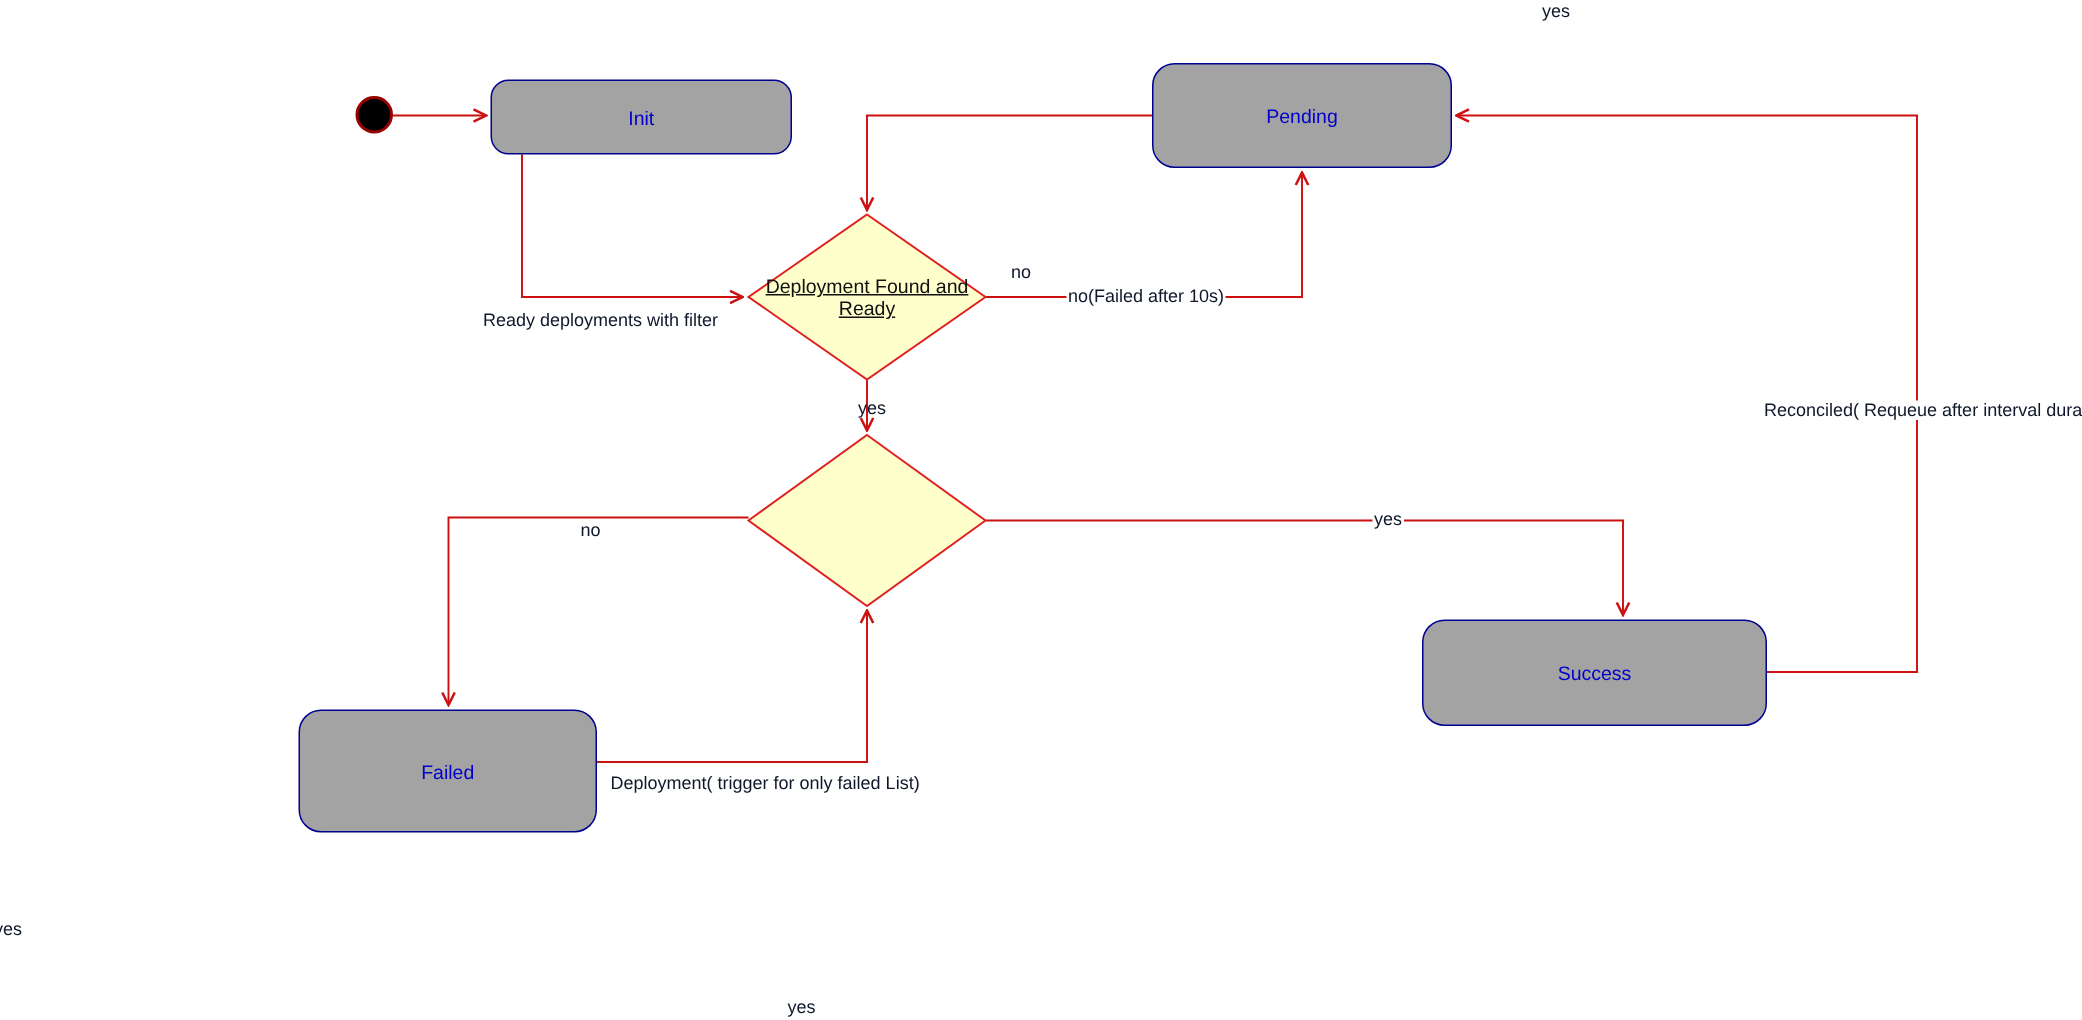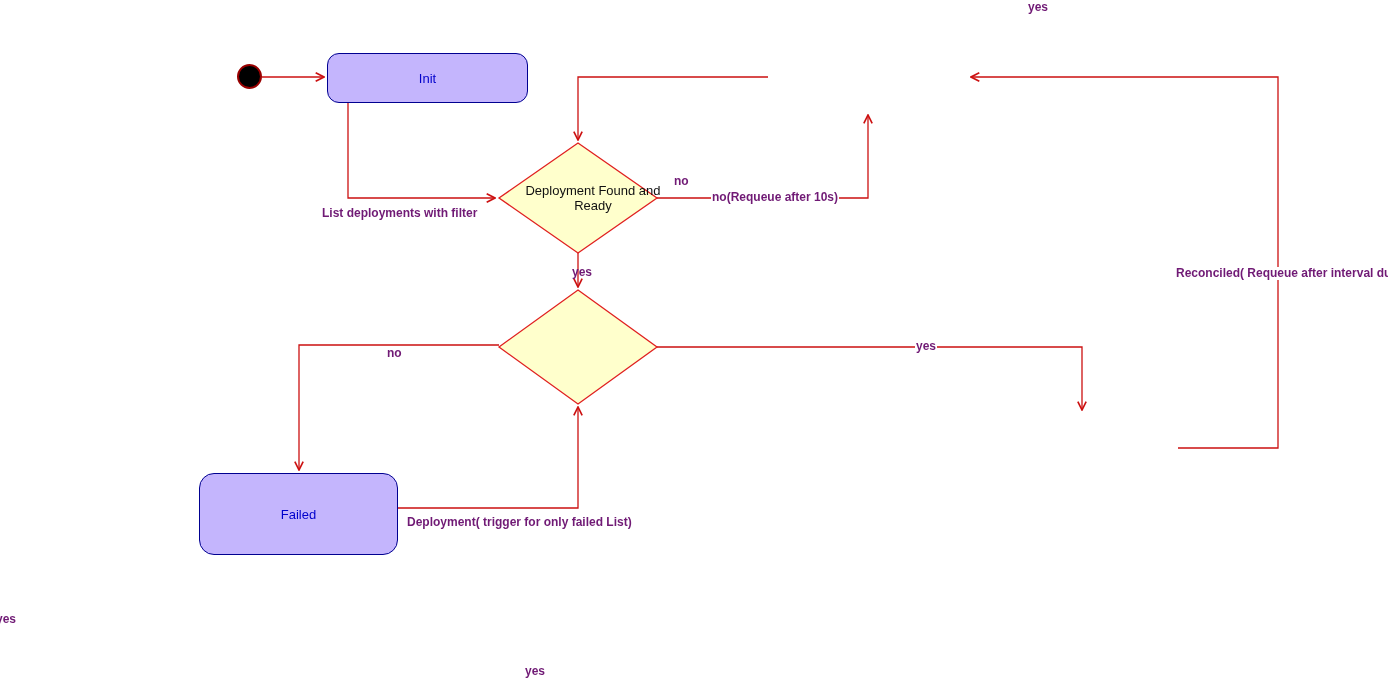--- a/index.html
+++ b/index.html
@@ -13,41 +13,41 @@
   }
   html,body{margin:0;padding:0;background:#ffffff;}
   #canvas{
     position:relative;width:1388px;height:680px;overflow:hidden;
     font-family:"Liberation Sans","DejaVu Sans",sans-serif;background:#ffffff;
   }
   svg{position:absolute;left:0;top:0;}
   svg .edge{fill:none;stroke:var(--edge);stroke-width:1.3;}
   svg .decision{fill:var(--decision-fill);stroke:var(--decision-border);stroke-width:1.3;}
   .node{
-    position:absolute;background:#c4b5fd;border:1.5px solid var(--node-border);
+    position:absolute;background:#a3a3a3;border:1.5px solid var(--node-border);
     border-radius:15px;display:flex;align-items:center;justify-content:center;
     color:var(--node-text);font-size:13px;box-sizing:border-box;
   }
   .start{
     position:absolute;left:237px;top:64px;width:25px;height:25px;border-radius:50%;
     background:var(--start-fill);border:2px solid var(--start-border);box-sizing:border-box;
   }
   .dlabel{
     position:absolute;width:150px;text-align:center;color:#111111;
     font-size:13px;line-height:15px;
   }
   .elabel{
-    position:absolute;color:#701a75;font-size:12px;line-height:13px;white-space:nowrap;font-weight:bold;
+    position:absolute;color:#0f172a;font-size:12px;line-height:13px;white-space:nowrap;
   }
   .onln{background:#ffffff;padding:0 1px;}
   #n-init{left:327px;top:53px;width:201px;height:50px;border-radius:12px;}
   #n-pending{left:768px;top:42px;width:200px;height:70px;}
   #n-success{left:948px;top:413px;width:230px;height:71px;}
   #n-failed{left:199px;top:473px;width:199px;height:82px;}
-  #d1-label{left:518px;top:183px;}
+  #d1-label{left:503px;top:183px;text-decoration:underline;}
   #d2-label{left:503px;top:332px;}
   #lbl-list{left:322px;top:207px;}
   #lbl-no-top{left:674px;top:175px;}
   #lbl-no-requeue{left:711px;top:191px;}
   #lbl-yes-mid{left:572px;top:266px;}
   #lbl-no-left{left:387px;top:347px;}
   #lbl-yes-right{left:915px;top:340px;}
   #lbl-reconcile{left:407px;top:516px;}
   #lbl-reconciled{left:1175px;top:267px;}
   #lbl-stray-top{left:1028px;top:1px;}
@@ -78,29 +78,35 @@
 
     <polygon class="decision" points="578,143 657,198 578,253 499,198"></polygon>
     <polygon class="decision" points="578,290 657,347 578,404 499,347"></polygon>
   </svg>
 
   <div class="start"></div>
 
   <div class="node" id="n-init">
     <span>Init</span>
   </div>
+  <div class="node" id="n-pending">
+    <span>Pending</span>
+  </div>
+  <div class="node" id="n-success">
+    <span>Success</span>
+  </div>
   <div class="node" id="n-failed">
     <span>Failed</span>
   </div>
 
   <div class="dlabel" id="d1-label">Deployment Found and Ready</div>
 
-  <div class="elabel" id="lbl-list">List deployments with filter</div>
+  <div class="elabel" id="lbl-list">Ready deployments with filter</div>
   <div class="elabel" id="lbl-no-top">no</div>
-  <div class="elabel onln" id="lbl-no-requeue">no(Requeue after 10s)</div>
+  <div class="elabel onln" id="lbl-no-requeue">no(Failed after 10s)</div>
   <div class="elabel" id="lbl-yes-mid">yes</div>
   <div class="elabel" id="lbl-no-left">no</div>
   <div class="elabel onln" id="lbl-yes-right">yes</div>
   <div class="elabel" id="lbl-reconcile">Deployment( trigger for only failed List)</div>
   <div class="elabel onln" id="lbl-reconciled">Reconciled( Requeue after interval duration)</div>
   <div class="elabel" id="lbl-stray-top">yes</div>
   <div class="elabel" id="lbl-stray-bl">yes</div>
   <div class="elabel" id="lbl-stray-bc">yes</div>
 
 </div>

